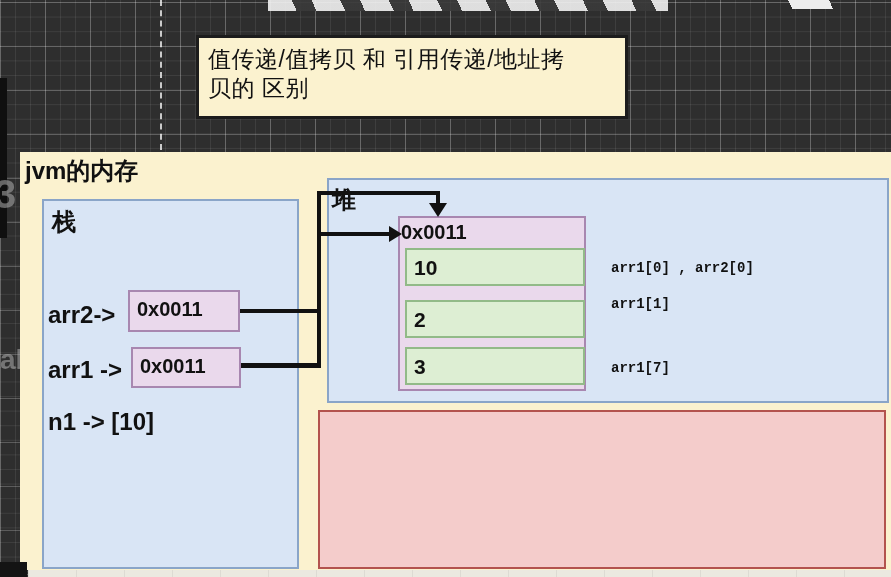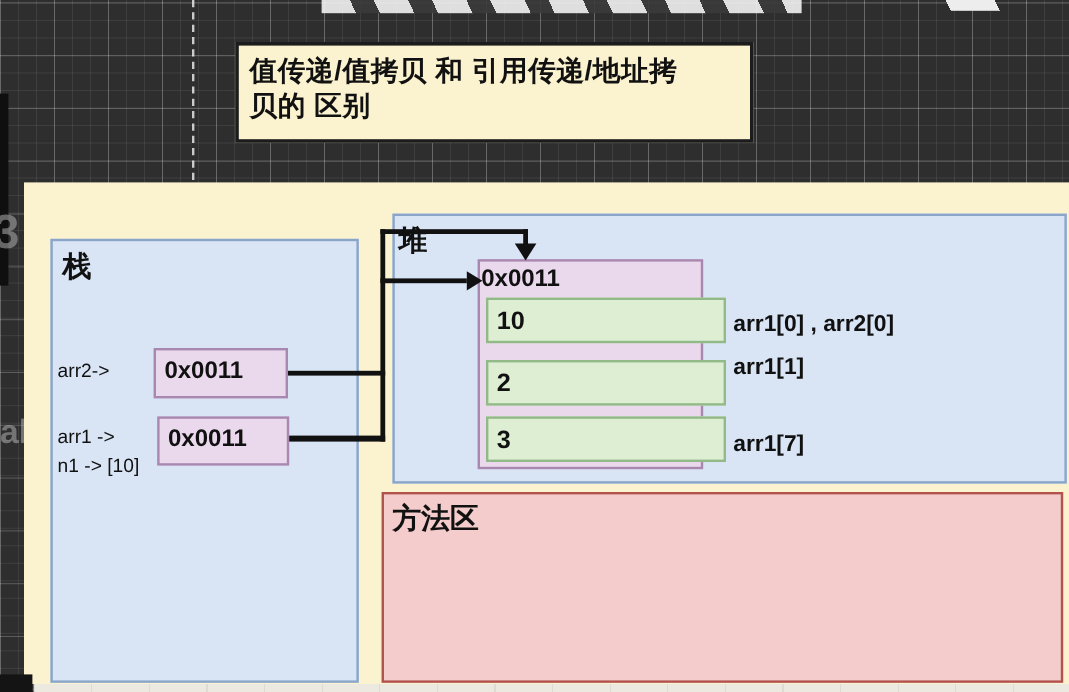--- a/index.html
+++ b/index.html
@@ -29,42 +29,42 @@
   .dash-guide{
     left:160px;top:0;width:0;height:150px;
     border-left:2px dashed rgba(255,255,255,0.75);
   }
   .left-black{left:0;top:78px;width:7px;height:160px;background:#0f0f0f;}
   .ghost{color:rgba(175,175,175,0.55);font-weight:bold;}
   
   .title-box{
     left:196px;top:35px;width:408px;height:64px;
     background:#fbf2cf;border:3px solid #1c1c1c;
-    padding:7px 9px;font-size:23px;font-weight:bold;line-height:1.28;
+    padding:7px 9px;font-size:23px;font-weight:normal;line-height:1.28;
     white-space:pre-line;letter-spacing:0.5px;
   }
   
   .memory{left:20px;top:152px;width:871px;height:418px;background:#fbf2cf;}
   .jvm-label{left:25px;top:155px;font-size:24px;font-weight:bold;}
   .stack-box{left:42px;top:199px;width:253px;height:366px;
     background:#d9e5f5;border:2px solid #8aa5c8;}
   .heap-box{left:327px;top:178px;width:558px;height:221px;
     background:#d9e5f5;border:2px solid #8aa5c8;}
   .method-box{left:318px;top:410px;width:564px;height:155px;
     background:#f4cccb;border:2px solid #b3534e;}
   .region-label{font-size:24px;font-weight:bold;}
-  .stack-text{font-size:16px;font-weight:normal;}
+  .stack-text{font-size:24px;font-weight:bold;}
   .addr-box{background:#ead9ec;border:2px solid #a887b0;
     font-size:20px;font-weight:bold;padding:6px 0 0 7px;box-sizing:border-box;}
   .heap-obj{left:398px;top:216px;width:188px;height:175px;
     background:#ead9ec;border:2px solid #a887b0;box-sizing:border-box;}
   .obj-addr{left:401px;top:221px;font-size:20px;font-weight:bold;}
-  .slot{background:#ddeed3;border:2px solid #92ba88;width:200px;height:38px;
+  .slot{background:#ddeed3;border:2px solid #92ba88;width:180px;height:38px;
     font-size:21px;font-weight:bold;padding:6px 0 0 7px;box-sizing:border-box;}
-  .slot-label{font-size:19px;font-weight:bold;}
+  .slot-label{font-size:14px;font-weight:bold;font-family:Liberation Mono, monospace;}
   
   .ln{background:#111;}
   .arrow-down{width:0;height:0;border-left:9px solid transparent;
     border-right:9px solid transparent;border-top:14px solid #111;}
   .arrow-right{width:0;height:0;border-top:8px solid transparent;
     border-bottom:8px solid transparent;border-left:13px solid #111;}
   .bottom-strip{left:28px;top:570px;width:863px;height:7px;background:#ebe9e0;
     background-image:repeating-linear-gradient(90deg,rgba(0,0,0,0.06) 0 1px,transparent 1px 48px);}
   .bottom-black{left:0;top:562px;width:27px;height:15px;background:#141414;}
 </style>
@@ -77,43 +77,43 @@
   <div class="abs topband2"></div>
   <div class="abs dash-guide"></div>
   <div class="abs left-black"></div>
   <div class="abs ghost" style="left:-6px;top:172px;font-size:40px;">3</div>
   <div class="abs ghost" style="left:0;top:344px;font-size:28px;">al</div>
 
   <div class="abs title-box">值传递/值拷贝 和  引用传递/地址拷
 贝的 区别</div>
 
   <div class="abs memory"></div>
+  <div class="abs jvm-label">jvm的内存</div>
 
   <div class="abs stack-box"></div>
   <div class="abs region-label" style="left:52px;top:206px;">栈</div>
   <div class="abs stack-text" style="left:48px;top:301px;">arr2-&gt;</div>
   <div class="abs addr-box" style="left:128px;top:290px;width:112px;height:42px;">0x0011</div>
   <div class="abs stack-text" style="left:48px;top:356px;">arr1 -&gt;</div>
   <div class="abs addr-box" style="left:131px;top:347px;width:110px;height:41px;">0x0011</div>
-  <div class="abs stack-text" style="left:48px;top:380px;">n1 -&gt; [10]</div>
+  <div class="abs stack-text" style="left:48px;top:408px;">n1 -&gt; [10]</div>
 
   <div class="abs heap-box"></div>
   <div class="abs region-label" style="left:332px;top:184px;">堆</div>
 
   <div class="abs heap-obj"></div>
   <div class="abs obj-addr">0x0011</div>
   <div class="abs slot" style="left:405px;top:248px;">10</div>
   <div class="abs slot" style="left:405px;top:300px;">2</div>
   <div class="abs slot" style="left:405px;top:347px;">3</div>
   <div class="abs slot-label" style="left:611px;top:260px;">arr1[0] , arr2[0]</div>
   <div class="abs slot-label" style="left:611px;top:296px;">arr1[1]</div>
   <div class="abs slot-label" style="left:611px;top:360px;">arr1[7]</div>
 
   <div class="abs method-box"></div>
-  <div class="abs region-label" style="left:327px;top:416px;">方法区</div>
 
   <div class="abs ln" style="left:240px;top:309px;width:81px;height:4px;"></div>
   <div class="abs ln" style="left:241px;top:363px;width:80px;height:5px;"></div>
   <div class="abs ln" style="left:317px;top:191px;width:4px;height:177px;"></div>
   <div class="abs ln" style="left:317px;top:191px;width:123px;height:4px;"></div>
   <div class="abs ln" style="left:436px;top:191px;width:4px;height:13px;"></div>
   <div class="abs arrow-down" style="left:429px;top:203px;"></div>
   <div class="abs ln" style="left:317px;top:232px;width:72px;height:4px;"></div>
   <div class="abs arrow-right" style="left:389px;top:226px;"></div>
 

